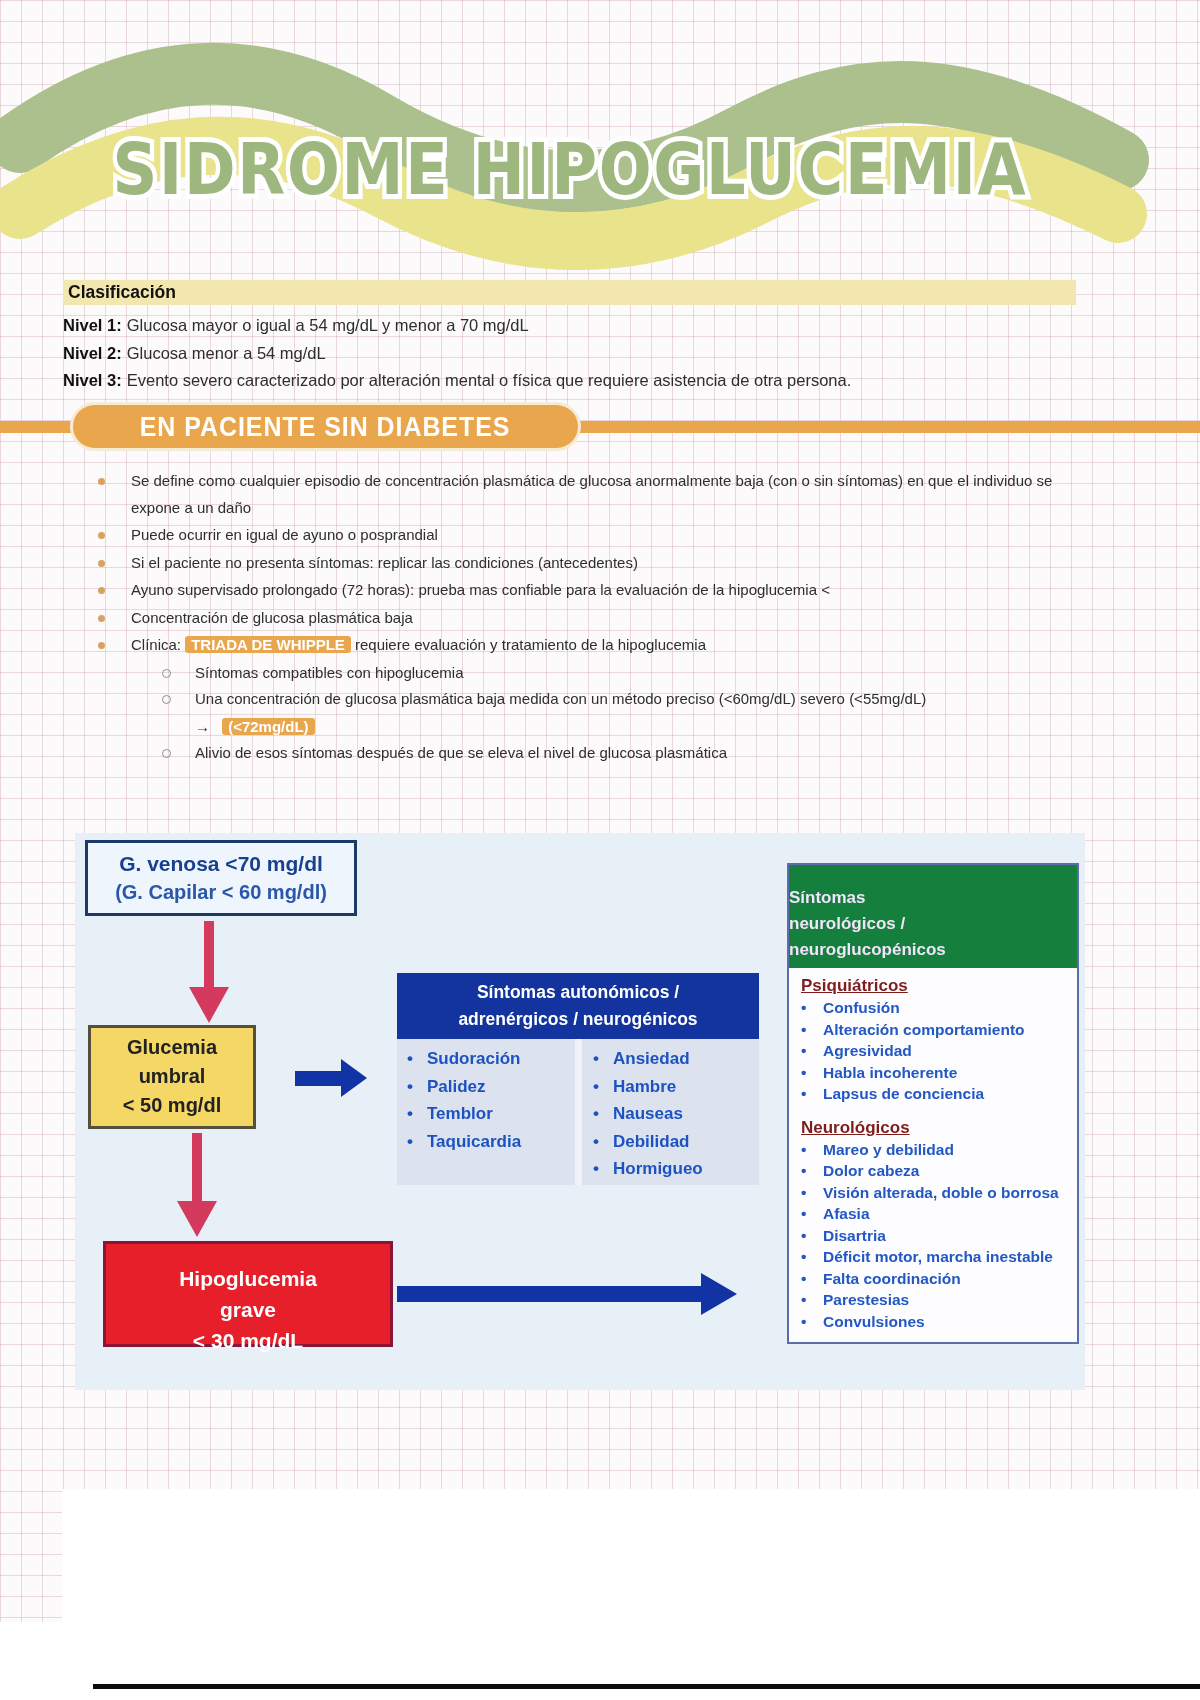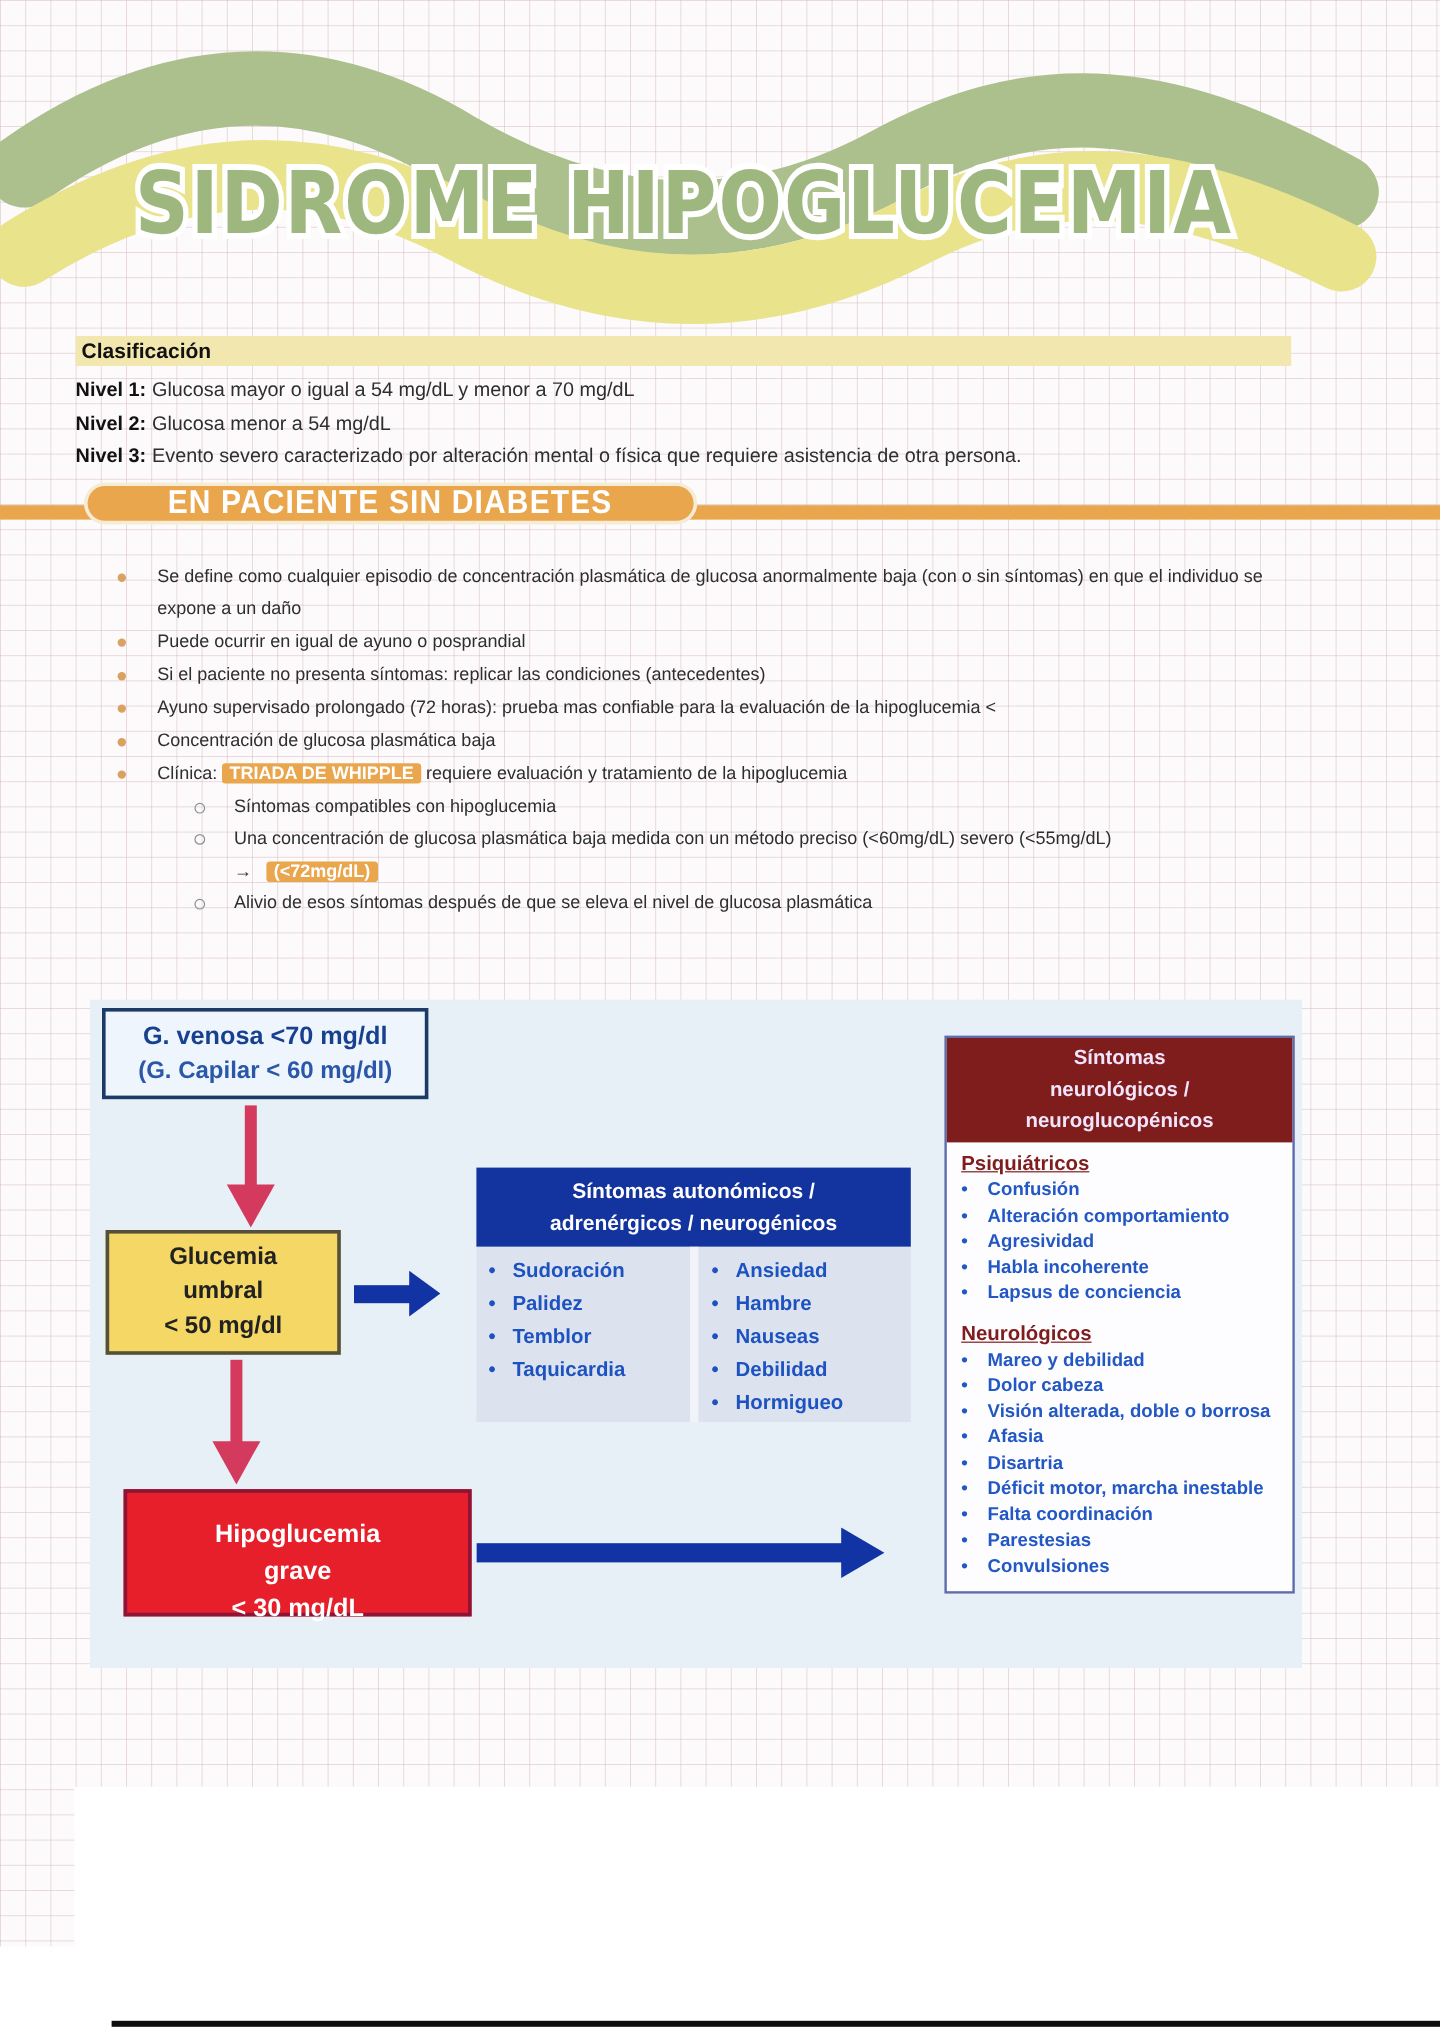--- a/index.html
+++ b/index.html
@@ -15,55 +15,55 @@
   }
   .abs{position:absolute;}
   
   .classif-bar{left:63px;top:280px;width:1013px;height:25px;background:#f2e7ae;
     font-size:17.5px;font-weight:bold;color:#111;line-height:25px;padding-left:5px;box-sizing:border-box;}
   .level-lines{left:63px;top:315px;width:1030px;font-size:16.5px;line-height:20px;}
   .level{margin-bottom:7.5px;}
   .level b{font-weight:bold;color:#111;margin-right:5px;}
   
   .orange-bar{left:0;top:421px;width:1200px;height:12px;background:#e9a64d;}
-  .banner-pill{left:73px;top:405px;width:505px;height:29px;background:#e9a64d;border-radius:22px;
-    box-shadow:0 0 0 3px #f6ecd6;display:flex;align-items:flex-end;justify-content:center;}
+  .banner-pill{left:73px;top:405px;width:505px;height:43px;background:#e9a64d;border-radius:22px;
+    box-shadow:0 0 0 3px #f6ecd6;display:flex;align-items:center;justify-content:center;}
   .banner-pill span{color:#fff;font-weight:bold;font-size:26px;letter-spacing:1px;transform:scale(.96,1.06);}
   
   .bullets{left:98px;top:468px;width:992px;font-size:15px;line-height:26.5px;color:#2e2e2e;}
   .bitem{display:flex;margin-bottom:1px;}
   .bdot{flex:0 0 7px;width:7px;height:7px;border-radius:50%;background:#d9a260;margin:10px 26px 0 0;}
   .subs{margin-left:64px;}
   .sitem{display:flex;}
   .sdot{flex:0 0 7px;width:7px;height:7px;border-radius:50%;border:1.6px solid #8a8f96;background:transparent;margin:9px 24px 0 0;}
   .chip{background:#e9a64d;color:#fff;font-weight:bold;padding:0 6px;border-radius:3px;}
   .arrowline{margin-top:1px;}
   .arrowline .arr{margin-right:8px;color:#2e2e2e;}
   
   .flow{left:75px;top:833px;width:1010px;height:557px;background:#e8f0f7;}
   .boxA{left:10px;top:7px;width:272px;height:76px;background:#eef5fc;border:3px solid #1b3a66;
     text-align:center;box-sizing:border-box;padding-top:6px;}
   .boxA .l1{font-size:21px;font-weight:bold;color:#17418f;line-height:29px;}
   .boxA .l2{font-size:20px;font-weight:bold;color:#2a57a8;line-height:28px;}
-  .boxB{left:13px;top:192px;width:196px;height:104px;background:#f4d765;border:3px solid #55503c;
+  .boxB{left:13px;top:192px;width:168px;height:104px;background:#f4d765;border:3px solid #55503c;
     text-align:center;box-sizing:border-box;padding-top:5px;font-size:20px;font-weight:bold;color:#222;line-height:29px;}
   .boxC{left:28px;top:408px;width:290px;height:106px;background:#e71f2b;border:3px solid #8e1437;
     text-align:center;box-sizing:border-box;padding-top:19px;font-size:21px;font-weight:bold;color:#fff;line-height:31px;}
   .auto-header{left:322px;top:140px;width:362px;height:66px;background:#13339f;text-align:center;
     color:#fff;font-weight:bold;font-size:17.5px;line-height:27px;box-sizing:border-box;padding-top:6px;}
   .auto-list{left:322px;top:206px;width:362px;height:146px;background:#dde3ee;}
   .auto-div{left:178px;top:0;width:7px;height:146px;background:#f0f4f8;}
   .acol{top:6px;font-size:17px;font-weight:bold;color:#1d52c1;line-height:27.5px;}
   .acol-l{left:10px;width:165px;}
   .acol-r{left:196px;width:162px;}
   .arow{display:flex;}
   .arow .ad{width:20px;flex:0 0 20px;}
   .neuro-panel{left:712px;top:30px;width:292px;border:2px solid #5d6cab;background:#fdfdff;box-sizing:border-box;}
-  .neuro-header{background:#7f1d1d;text-align:center;color:#f1e4fb;font-weight:bold;font-size:17px;
-    line-height:26px;padding:4px 0 5px 0;}
+  .neuro-header{background:#15803d;color:#f1e4fb;font-weight:bold;font-size:17px;
+    line-height:26px;padding:20px 0 5px 0;}
   .neuro-body{padding:7px 10px 10px 12px;}
   .nh{font-size:17px;font-weight:bold;color:#7f1d1d;text-decoration:underline;line-height:22px;}
   .nh2{margin-top:12px;}
   .nrow{display:flex;font-size:15.5px;color:#2257c4;line-height:21.5px;font-weight:bold;}
   .nrow .nd{width:22px;flex:0 0 22px;text-align:left;}
   
   .white-band{left:62px;top:1489px;width:1138px;height:211px;background:#ffffff;}
   .white-corner{left:0;top:1622px;width:62px;height:78px;background:#ffffff;}
   .footer-line{left:93px;top:1684px;width:1107px;height:5px;background:#0d0d0d;}
 </style>

